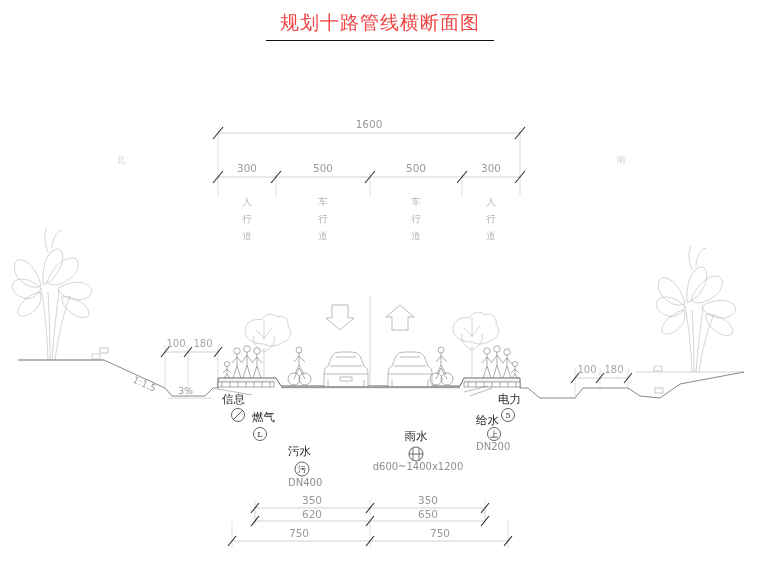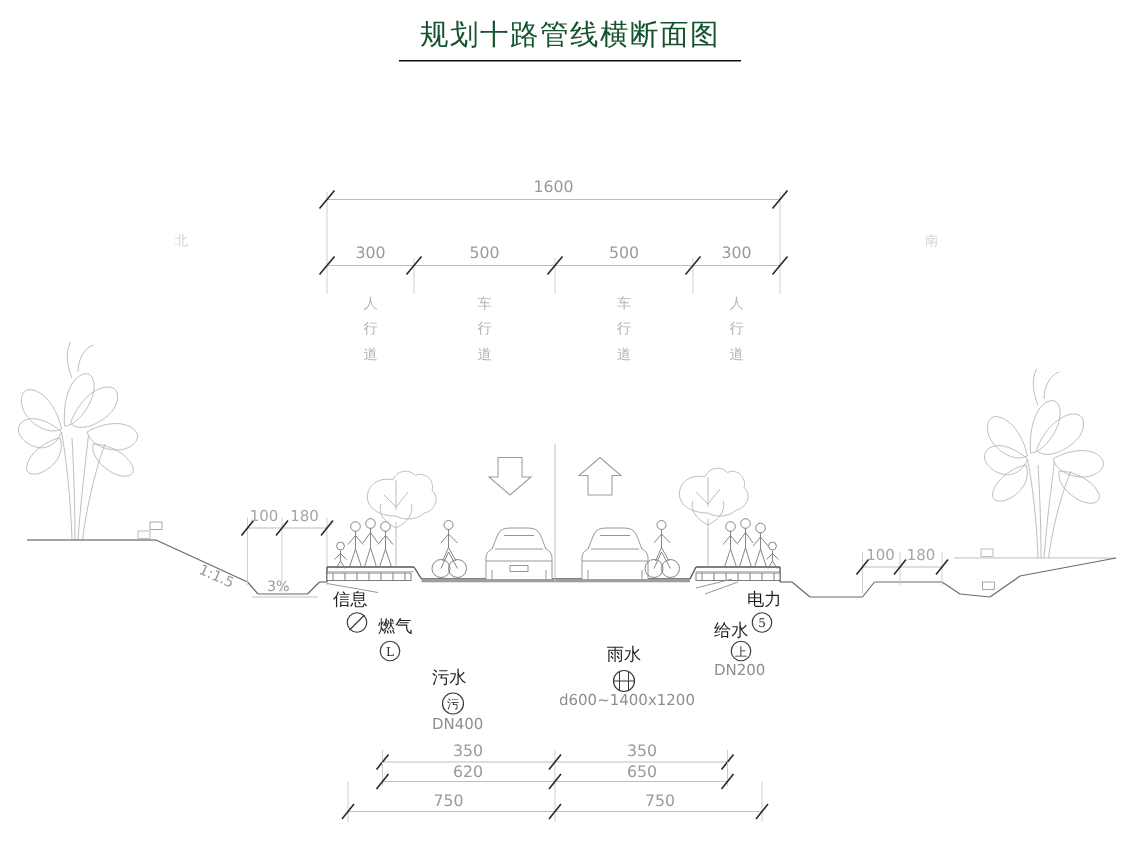--- a/index.html
+++ b/index.html
@@ -9,21 +9,21 @@
     font-family:"DejaVu Sans","Liberation Sans",sans-serif;
     color:#3a3a3a;
   }
   #sheet{position:absolute;inset:0;width:760px;height:570px;}
   .title-wrap{
     position:absolute;left:0;top:10px;width:760px;text-align:center;
   }
   .title{
     display:inline-block;
     font-family:"DejaVu Serif","Liberation Serif",serif;
-    font-size:19px;letter-spacing:1px;color:#14532d;
+    font-size:19px;letter-spacing:1px;color:#ef4444;
     padding:0 14px 4px 14px;
     border-bottom:1.4px solid #111;
   }
   svg{position:absolute;left:0;top:0;}
   text{font-family:"DejaVu Sans","Liberation Sans",sans-serif;}
   .dimtxt{font-size:10.5px;fill:#9a9a9a;}
   .dimtxt-d{font-size:10px;fill:#a6a6a6;}
   .lanelbl{font-size:9.5px;fill:#b4b4b4;font-family:"DejaVu Serif","Liberation Serif",serif;}
   .utlbl{font-size:11.5px;fill:#1f1f1f;font-family:"DejaVu Serif","Liberation Serif",serif;}
   .utsub{font-size:10px;fill:#8e8e8e;}

